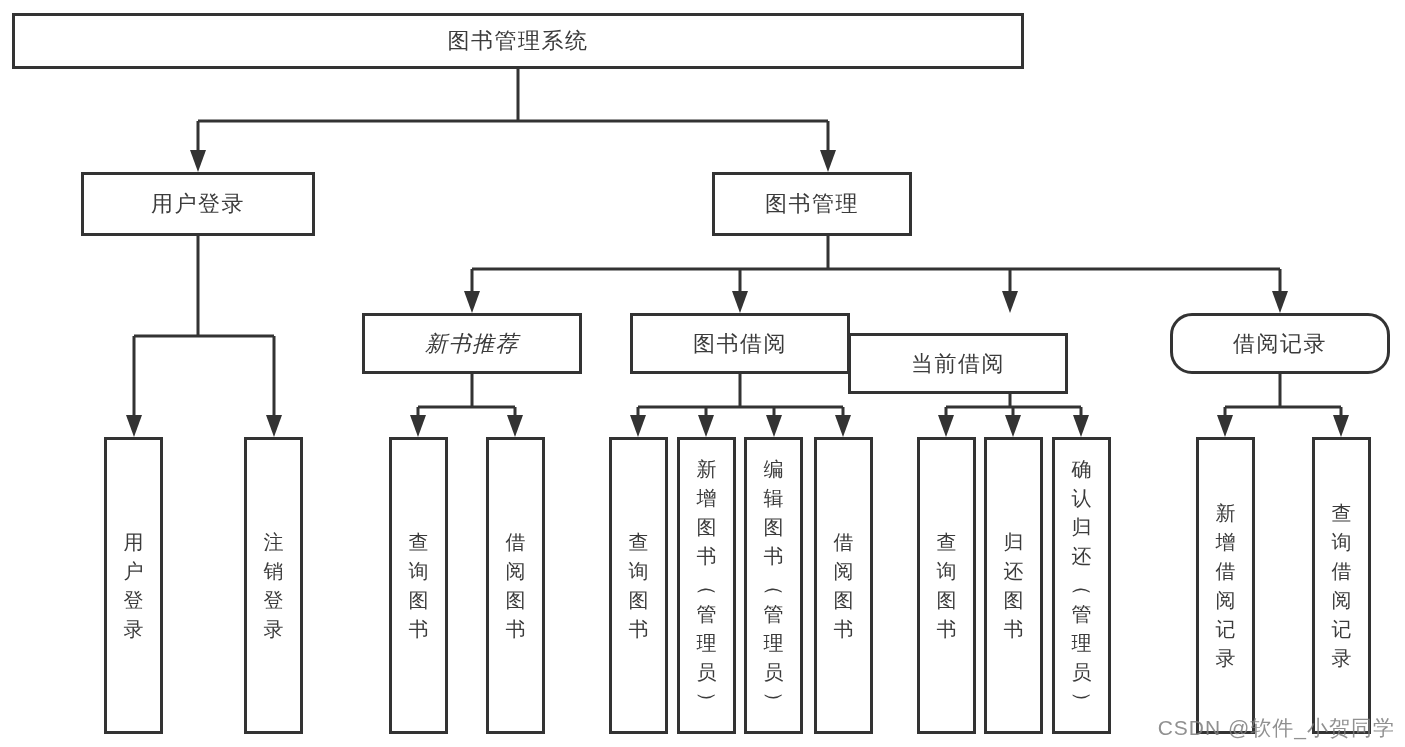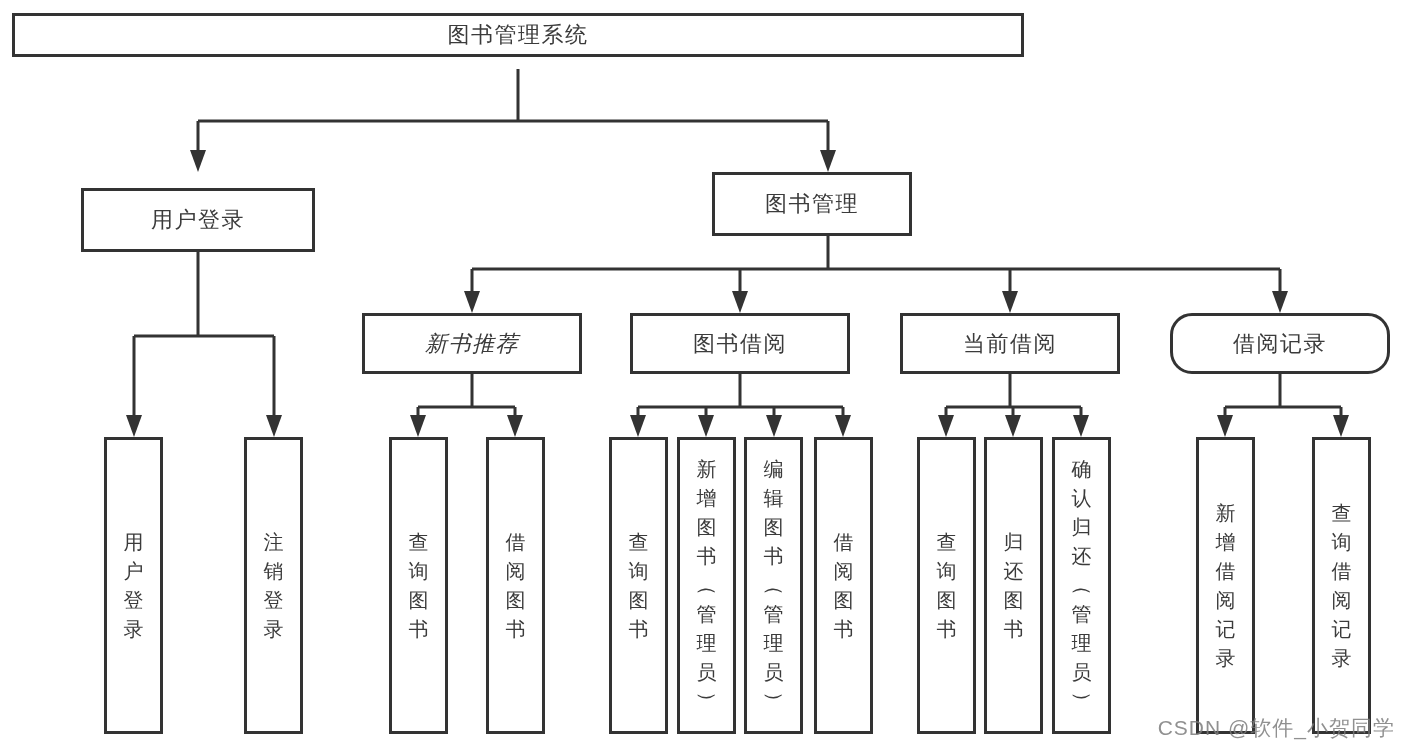--- a/index.html
+++ b/index.html
@@ -20,27 +20,27 @@
     background: #ffffff;
     display: flex;
     align-items: center;
     justify-content: center;
   }
   .hbox { font-size: 22px; letter-spacing: 1.5px; }
   .vbox { flex-direction: column; font-size: 20px; }
   .vchar { display: block; height: 29px; line-height: 29px; text-align: center; }
   .vchar.rot { transform: rotate(90deg); }
   
-  .n-root  { left: 12px;  top: 13px;  width: 1012px; height: 44px; }
-  .n-l2a   { left: 81px;  top: 188px; width: 234px;  height: 64px; }
+  .n-root  { left: 12px;  top: 13px;  width: 1012px; height: 56px; }
+  .n-l2a   { left: 81px;  top: 172px; width: 234px;  height: 64px; }
   .n-l2b   { left: 712px; top: 172px; width: 200px;  height: 64px; }
   .l3      { top: 313px; width: 220px; height: 61px; }
   .n-l3a   { left: 362px; font-style: italic; }
   .n-l3b   { left: 630px; }
-  .n-l3c   { left: 900px; }
+  .n-l3c   { left: 848px; margin-top: 20px; }
   .n-l3d   { left: 1170px; border-radius: 22px; }
   .l4      { top: 437px; width: 59px; height: 297px; }
   .n-u1 { left: 104px; }  .n-u2 { left: 244px; }
   .n-a1 { left: 389px; }  .n-a2 { left: 486px; }
   .n-b1 { left: 609px; }  .n-b2 { left: 677px; } .n-b3 { left: 744px; } .n-b4 { left: 814px; }
   .n-c1 { left: 917px; }  .n-c2 { left: 984px; } .n-c3 { left: 1052px; }
   .n-d1 { left: 1196px; } .n-d2 { left: 1312px; }
   #watermark {
     position: absolute;
     right: 10px;

